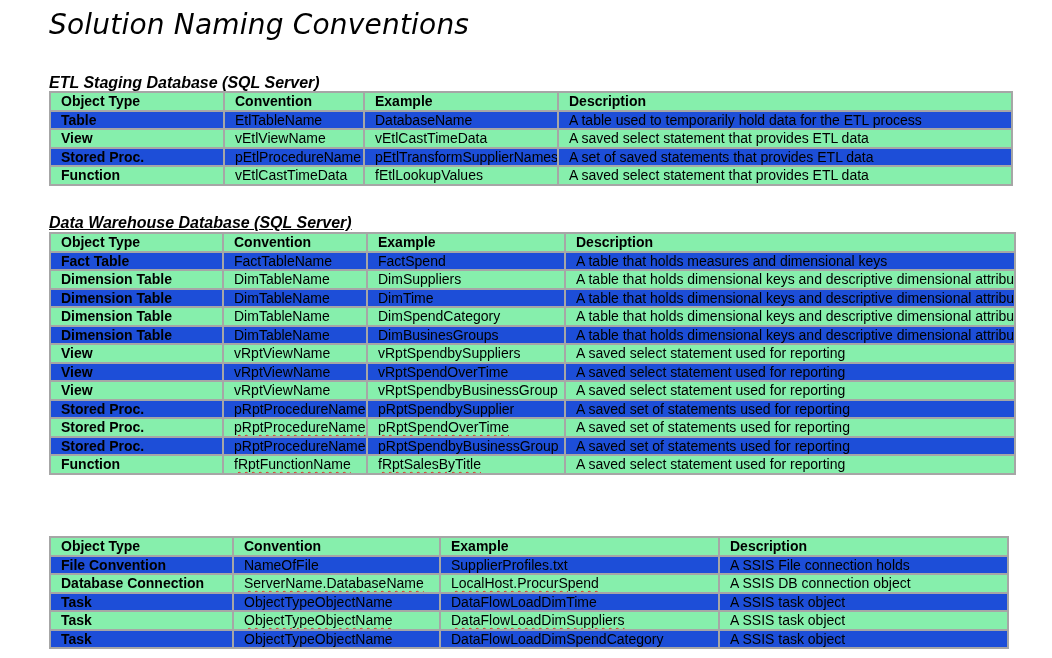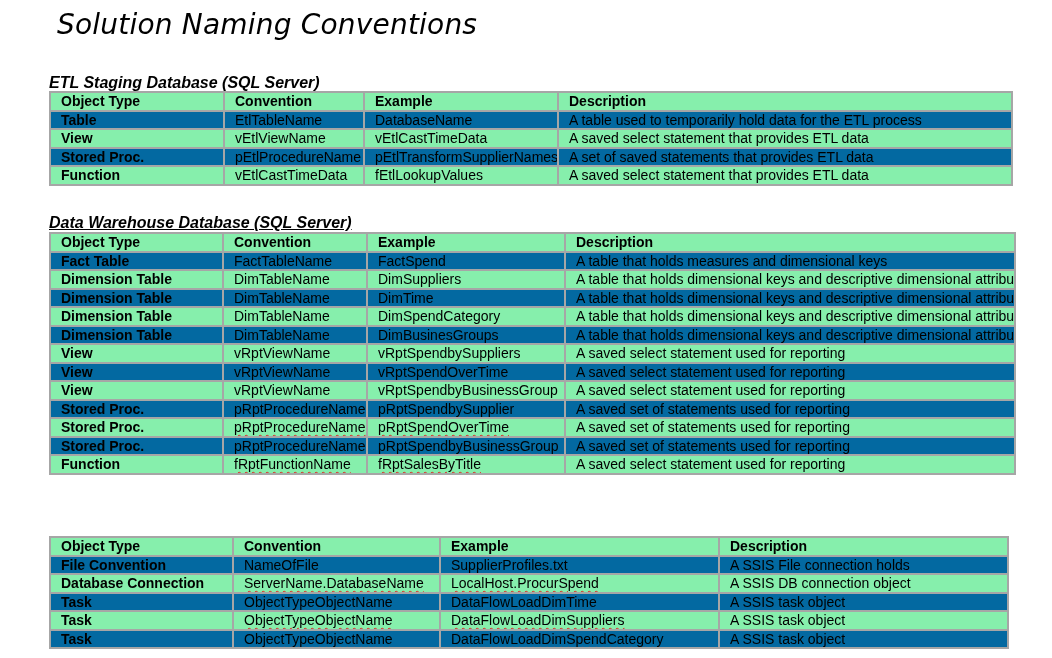--- a/index.html
+++ b/index.html
@@ -1,22 +1,22 @@
 <!DOCTYPE html>
 <html><head>
 <meta charset="utf-8">
 <style>
   html, body { margin:0; padding:0; background:#ffffff; }
   body { width:1052px; height:658px; position:relative; overflow:hidden; font-family:"Liberation Sans", sans-serif; color:#000; }
-  .title { position:absolute; left:49px; top:8px; font-family:"DejaVu Sans", sans-serif; font-style:italic; font-size:28px; font-weight:normal; letter-spacing:0.2px;margin-left:8px; }
+  .title { position:absolute; left:49px; top:8px; font-family:"DejaVu Sans", sans-serif; font-style:italic; font-size:28px; font-weight:normal; letter-spacing:0.2px; }
   .section-heading { position:absolute; left:49px; font-size:16px; font-weight:bold; font-style:italic; }
   table.nc { position:absolute; border-collapse:collapse; border:2px solid #a6a6a6; font-size:14px; table-layout:fixed; }
   table.nc td { border:2px solid #a6a6a6; height:16.5px; padding:0 0 0 10px; line-height:16px; white-space:nowrap; overflow:hidden; }
   tr.light td { background:#86efac; }
-  tr.dark td { background:#0369a1; }
+  tr.dark td { background:#1d4ed8; }
   td.bold { font-weight:bold; }
   .sp { text-decoration: underline wavy #e02020; text-decoration-thickness:1px; text-underline-offset:2px; }
 </style>
 </head>
 <body>
 
 <div class="title">Solution Naming Conventions</div>
 
 <div class="section-heading" style="top:74px;">ETL Staging Database (SQL Server)</div>
 <table class="nc" style="left:49px; top:91px; width:964px;">

